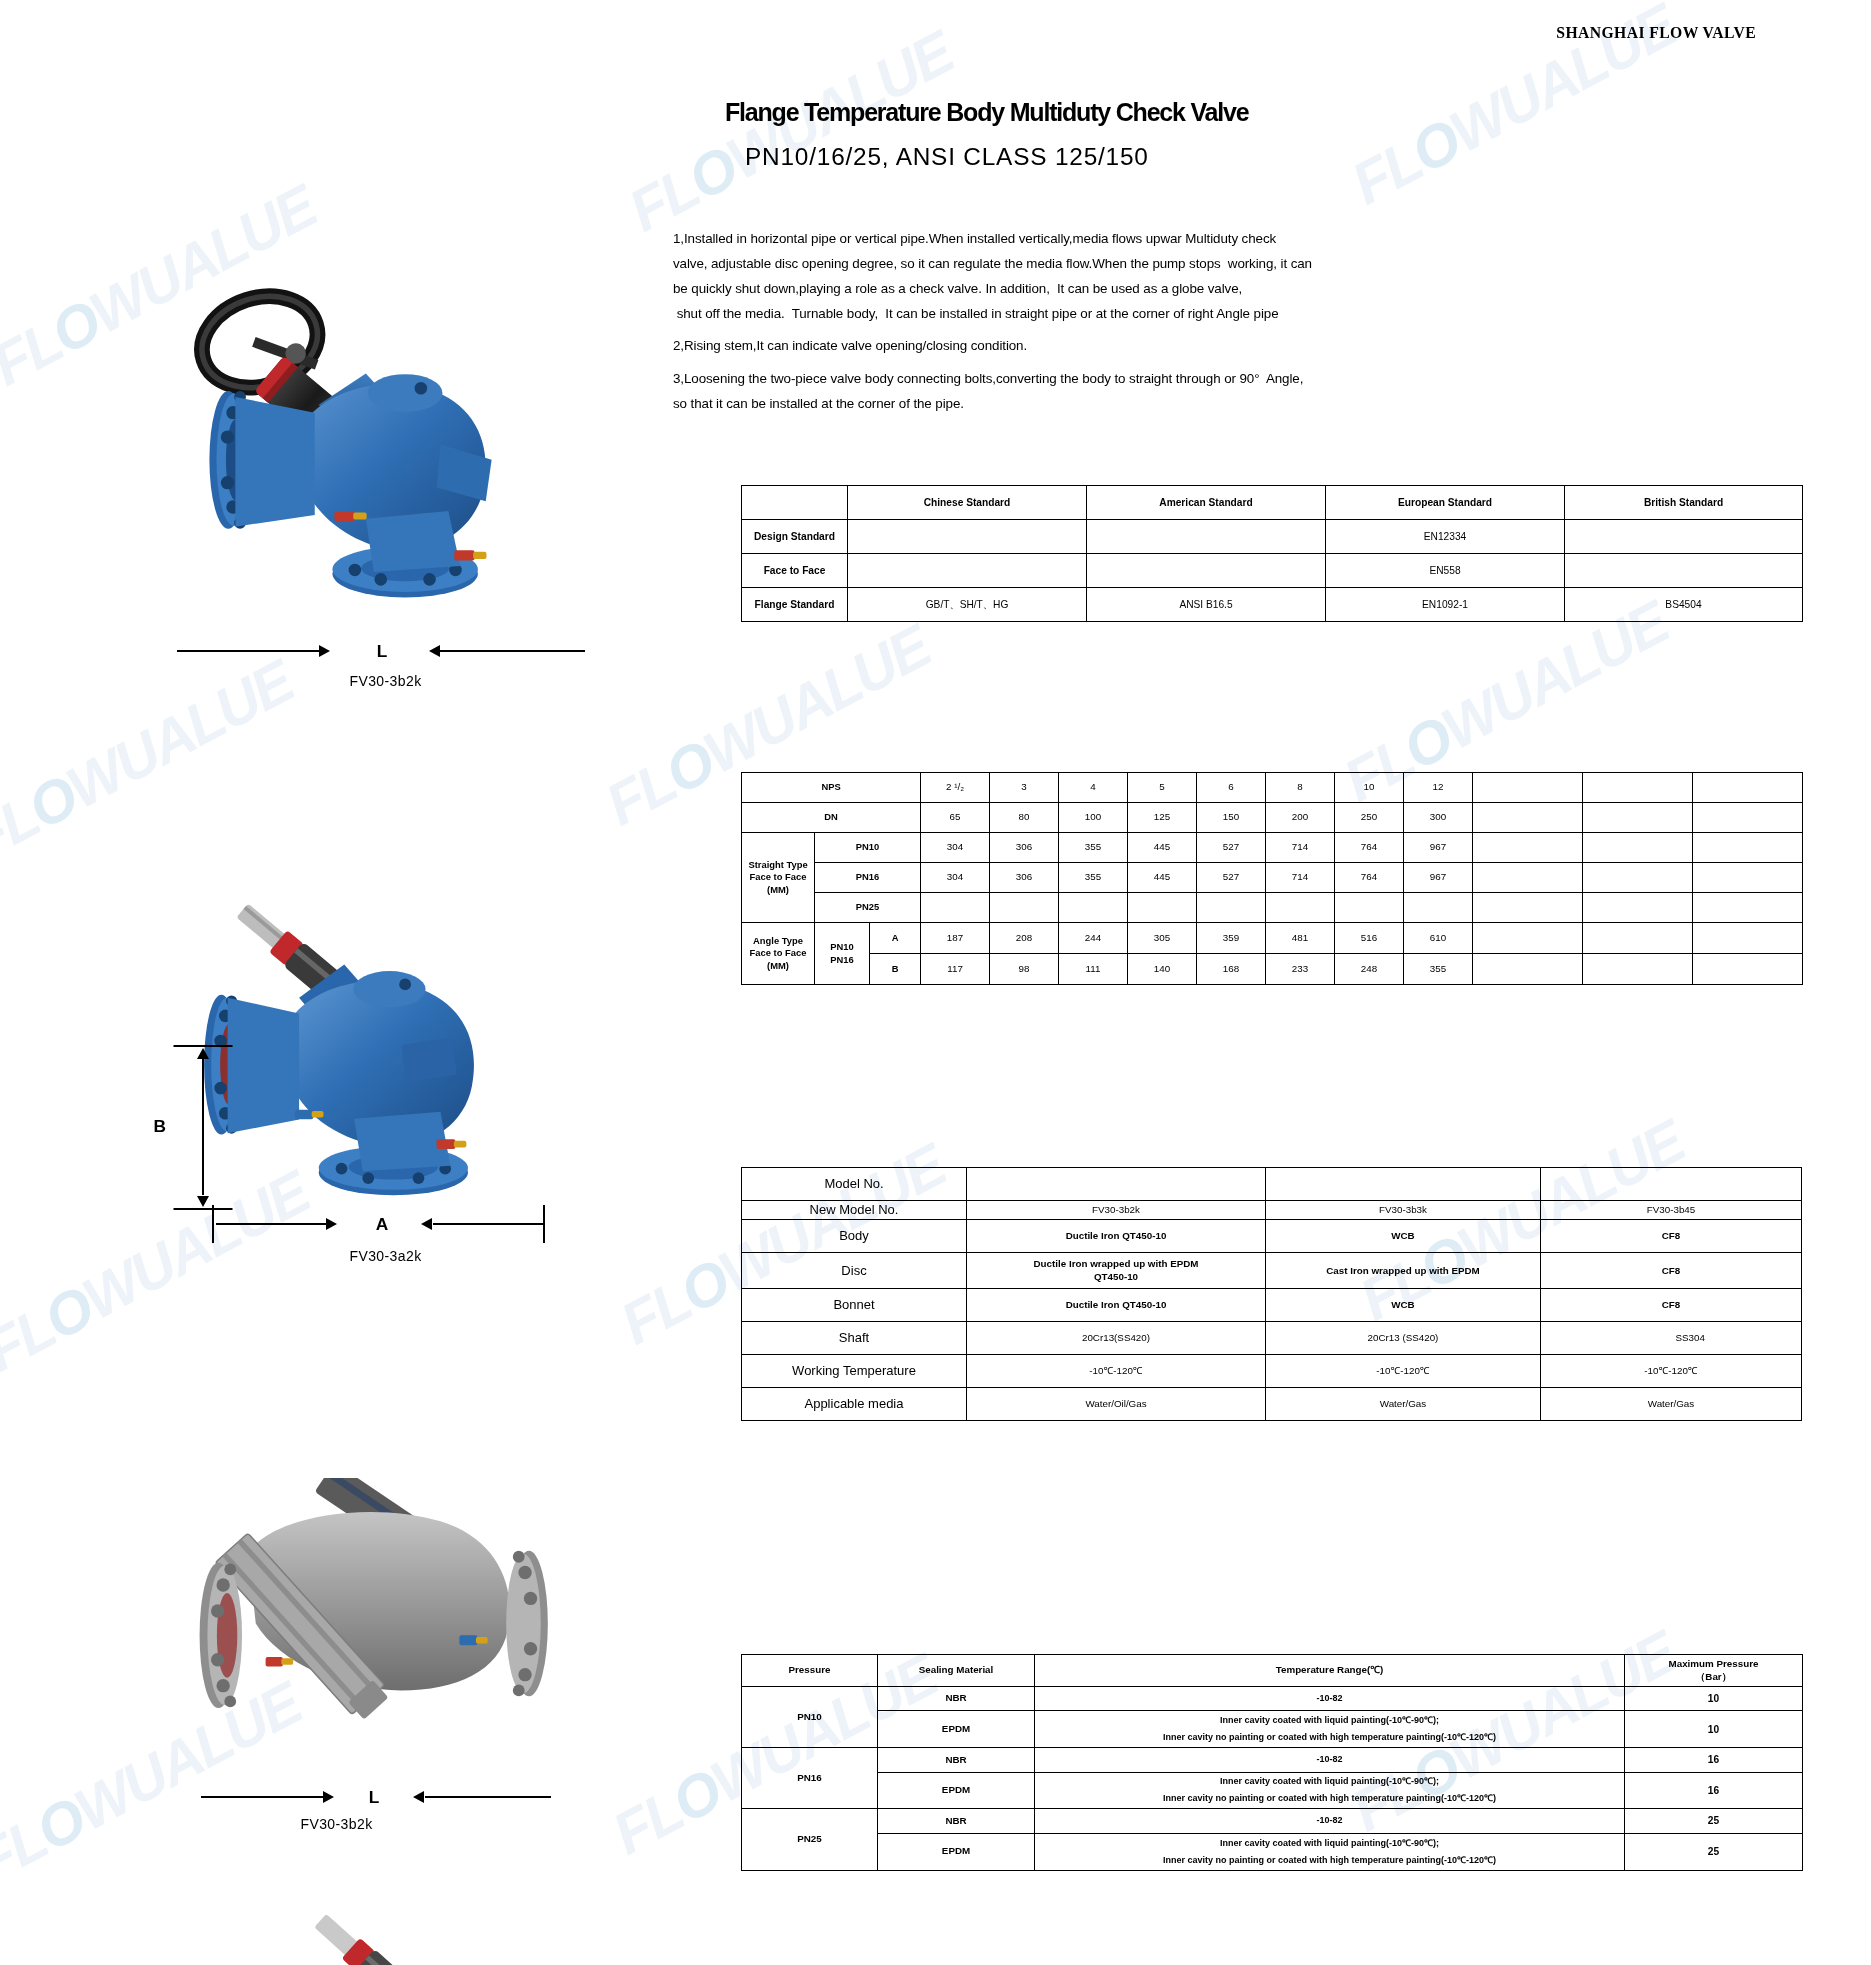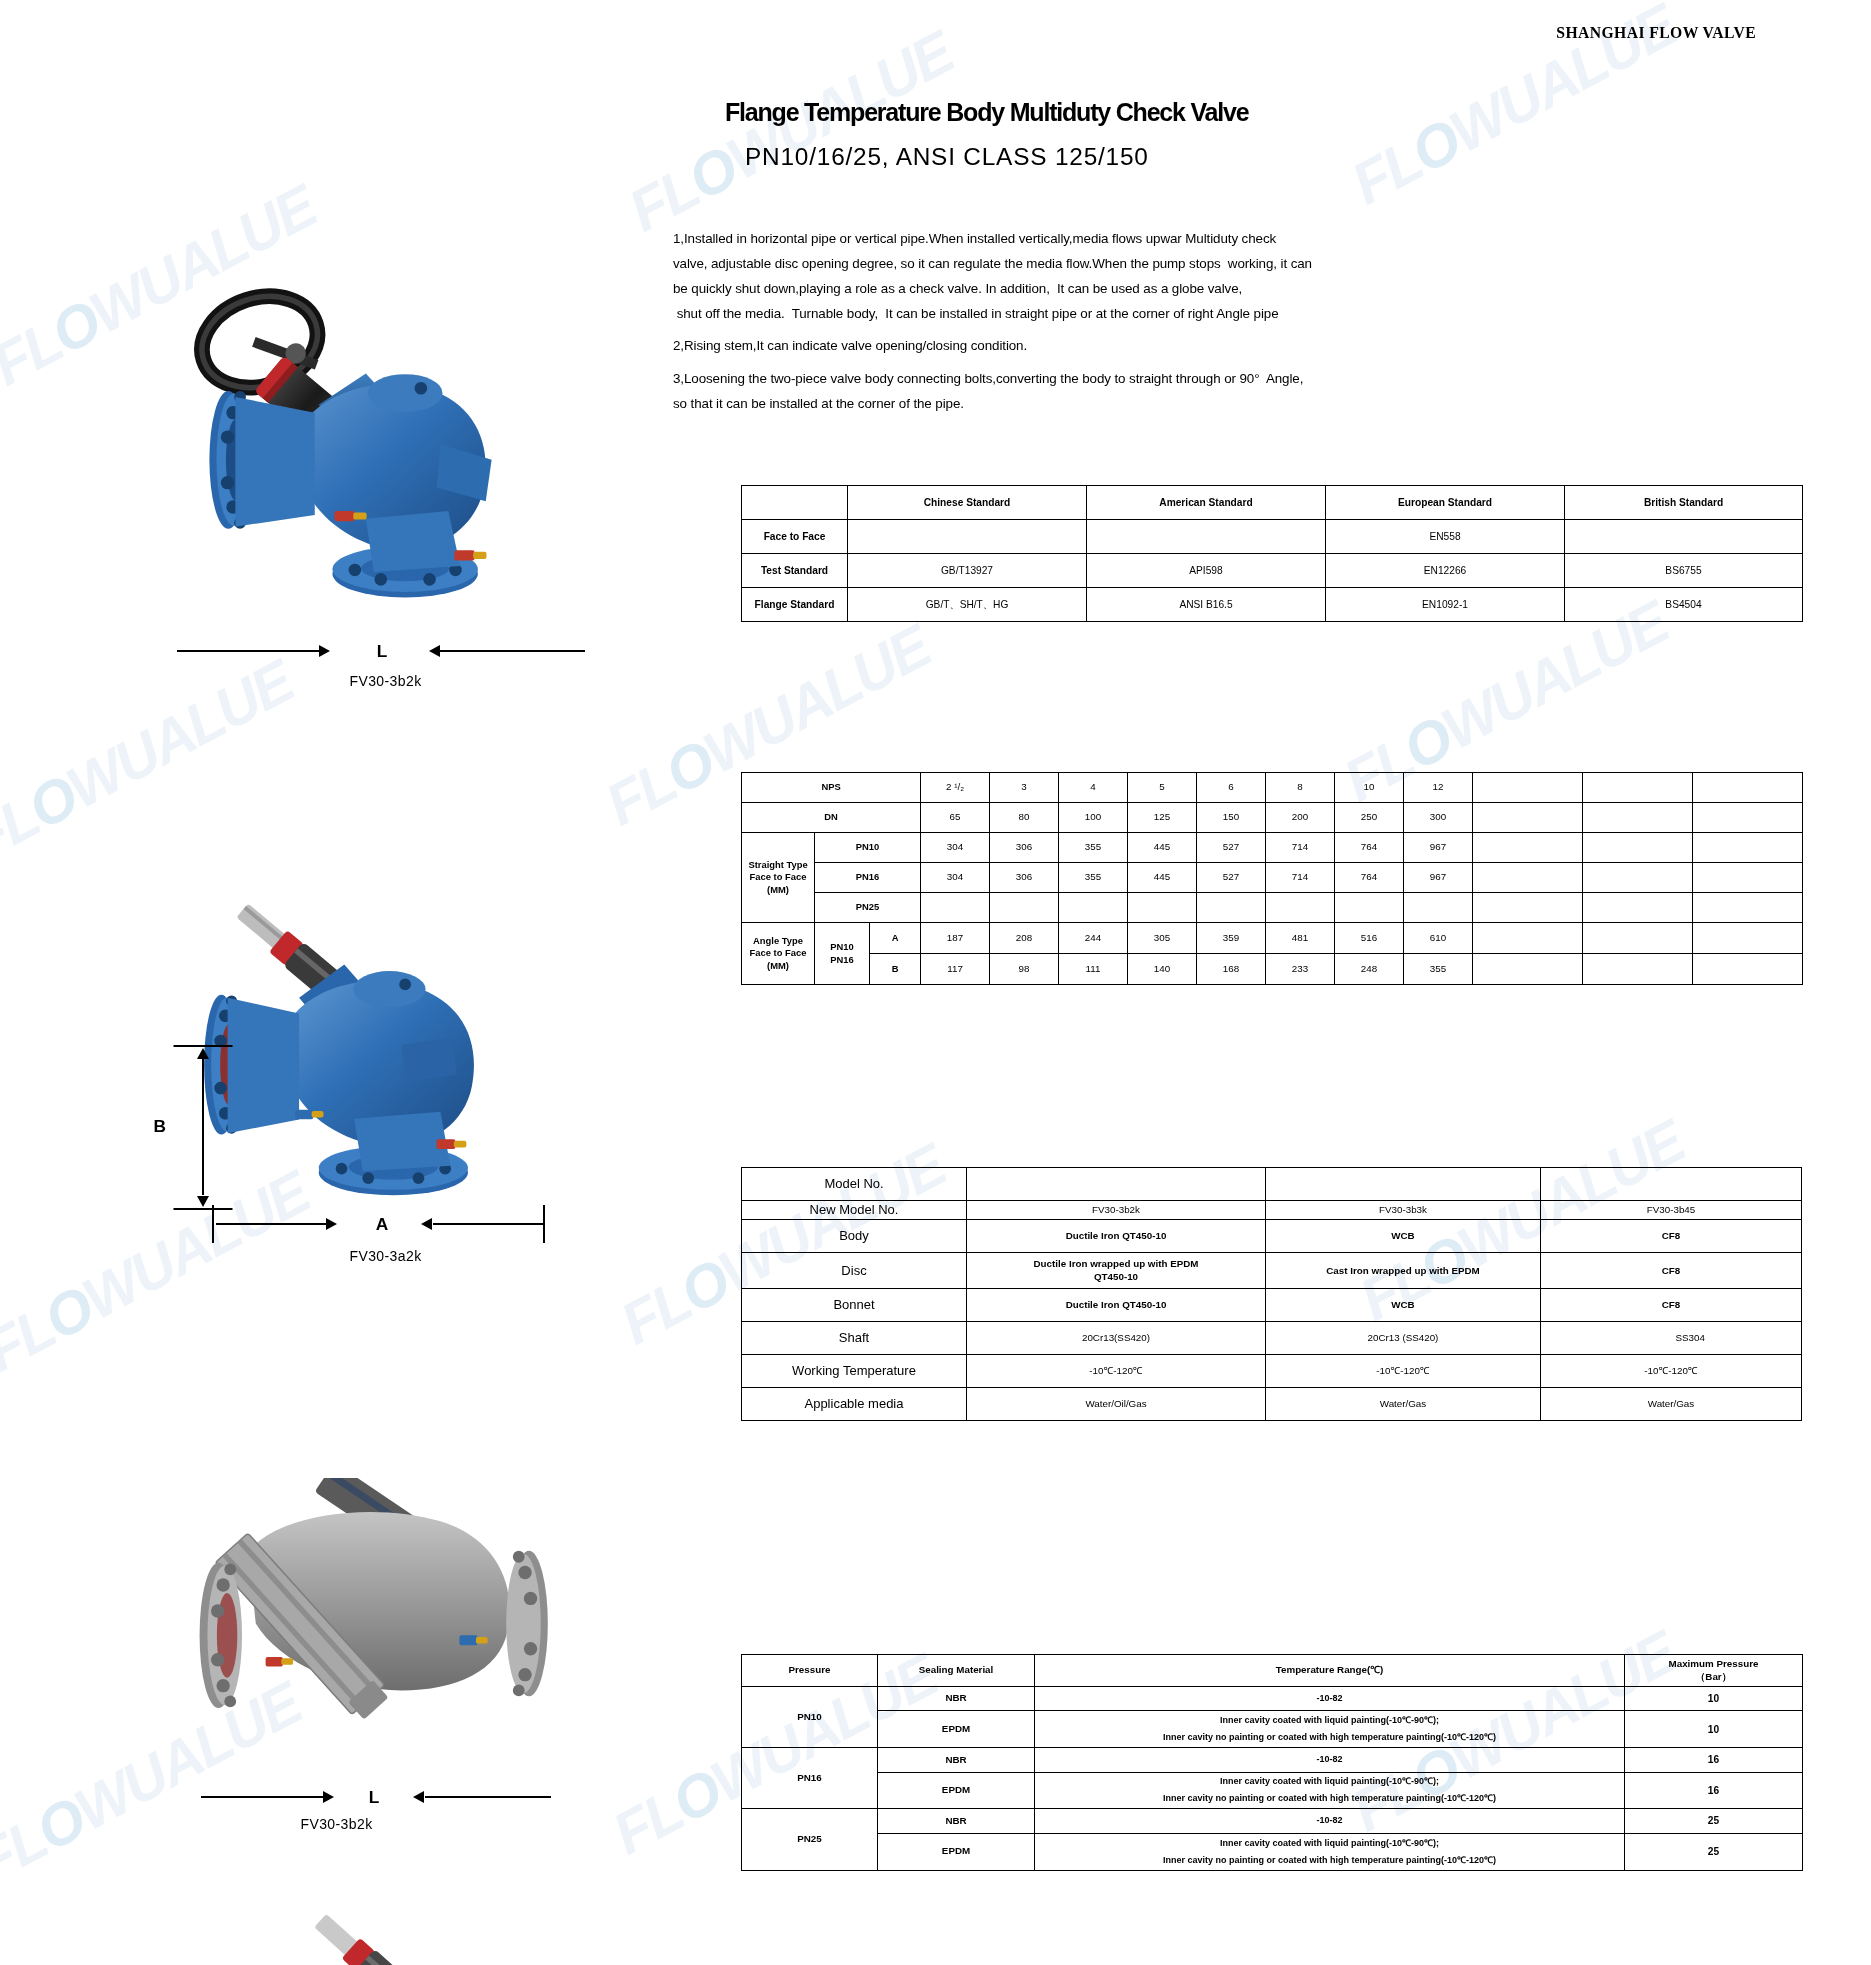--- a/index.html
+++ b/index.html
@@ -199,32 +199,32 @@
   </colgroup>
   <tbody id="standards-body">
       <tr>
         <td class="blank" style="height: 34px;"></td>
         <td class="hd" style="white-space: pre-line; height: 34px;">Chinese Standard</td>
         <td class="hd" style="white-space: pre-line; height: 34px;">American Standard</td>
         <td class="hd" style="white-space: pre-line; height: 34px;">European Standard</td>
         <td class="hd" style="white-space: pre-line; height: 34px;">British Standard</td>
       </tr>
       <tr>
+        <td class="lbl" style="white-space: pre-line; height: 34px;">Design Standard</td>
+        <td></td>
+        <td></td>
+        <td style="white-space: pre-line;">EN12334</td>
+        <td></td>
+      </tr>
+      <tr>
         <td class="lbl" style="white-space: pre-line; height: 34px;">Face to Face</td>
         <td></td>
         <td></td>
         <td style="white-space: pre-line;">EN558</td>
         <td></td>
-      </tr>
-      <tr>
-        <td class="lbl" style="white-space: pre-line; height: 34px;">Test Standard</td>
-        <td style="white-space: pre-line;">GB/T13927</td>
-        <td style="white-space: pre-line;">API598</td>
-        <td style="white-space: pre-line;">EN12266</td>
-        <td style="white-space: pre-line;">BS6755</td>
       </tr>
       <tr>
         <td class="lbl" style="white-space: pre-line; height: 34px;">Flange Standard</td>
         <td style="white-space: pre-line;">GB/T、SH/T、HG</td>
         <td style="white-space: pre-line;">ANSI B16.5</td>
         <td style="white-space: pre-line;">EN1092-1</td>
         <td style="white-space: pre-line;">BS4504</td>
       </tr>
     </tbody>
 </table>

